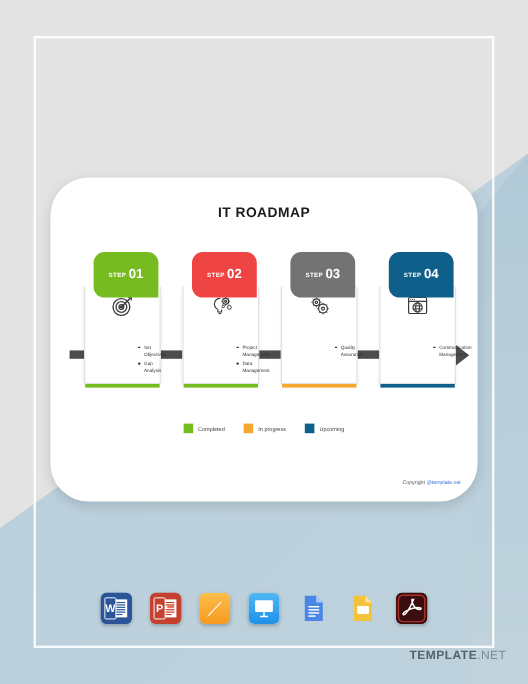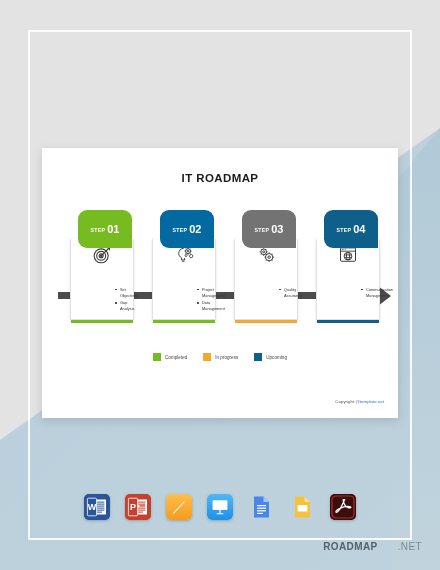--- a/index.html
+++ b/index.html
@@ -20,20 +20,21 @@
     position:absolute;left:28px;top:30px;right:28px;bottom:30px;
     border:2px solid rgba(255,255,255,.88);
     box-sizing:border-box;pointer-events:none;
   }
 
   
   .slide{
     position:absolute;left:42px;top:148px;width:356px;height:270px;
     background:#ffffff;
     box-shadow:0 3px 10px rgba(0,0,0,.13);
+    border-radius:32px;
   }
   .slide-title{
     text-align:center;font-size:11.5px;font-weight:bold;color:#1b1b1b;
     letter-spacing:.4px;margin-top:24px;
   }
 
   
   .roadmap{position:absolute;left:0;top:62px;width:356px;height:118px;}
 
   .track{
@@ -113,21 +114,21 @@
      display:flex;align-items:center;justify-content:center;
      box-shadow:0 1px 3px rgba(0,0,0,.22);overflow:hidden;}
   .fi svg{display:block;}
 
   
   .brand{
     position:absolute;right:18px;bottom:18px;
     font-size:10px;color:#5d6b74;letter-spacing:.4px;
   }
   .brand b{font-weight:bold;color:#53626b;}
-  .brand span{font-weight:normal;color:#7d8a92;margin-left:20px;}
+  .brand span{font-weight:normal;color:#7d8a92;}
 </style>
 </head>
 <body>
 
 <div class="stage">
 
   <div class="bg-gray"></div>
 
   <div class="bg-blue">
     <svg viewBox="0 0 440 570" xmlns="http://www.w3.org/2000/svg">
@@ -177,21 +178,21 @@
             </div>
             <ul class="bullets">
               <li>Set Objectives</li>
               <li>Gap Analysis</li>
             </ul>
             <div class="accent" style="background:#76bc21"></div>
           </div>
         </div>
 
         <div class="step">
-          <div class="badge" style="background:#0369a1">
+          <div class="badge" style="background:#ef4444">
             <span class="lbl">STEP</span>
             <span class="num">02</span>
           </div>
           <div class="body">
             <div class="ic">
               <svg width="21" height="20" viewBox="0 0 26 24" fill="none" stroke="#3a3a3a" stroke-width="1.2">
                 <path d="M9.2 15.4c-2.1-1.1-3.4-3.2-3.4-5.5 0-3.4 2.8-6.1 6.2-6.1"></path>
                 <path d="M9.4 15.4 L9.4 18.2 L13.2 18.2 L13.2 15.6"></path>
                 <path d="M9.8 19.8 L12.9 19.8" stroke-width="1"></path>
                 <circle cx="17.4" cy="7.2" r="3.1"></circle>
@@ -371,16 +372,16 @@
       <svg width="26" height="26" viewBox="0 0 26 26">
         <rect width="26" height="26" rx="5" fill="#3b0d0d"></rect>
         <rect x="2" y="2" width="22" height="22" rx="4" fill="none" stroke="#a8322c" stroke-width="1.2"></rect>
         <path d="M14.6 5.6c-1.1 2.6-2.5 6.1-4.6 9.2-1.6 2.4-3.2 4-3.9 3.4-.7-.6.6-2.3 3.3-3.6 2.6-1.3 6.1-2.3 8.6-2.3 1.9 0 2.9.4 2.9 1 0 .7-1.3.9-2.7.4-2-.7-3.8-2.8-4.6-5.6-.3-1-.4-1.9-.3-2.5z" fill="none" stroke="#ffffff" stroke-width="1.25" stroke-linecap="round"></path>
       </svg>
     </div>
 
   </div>
 
   <div class="brand">
-    <b>ROADMAP</b><span>.NET</span>
+    <b>TEMPLATE</b><span>.NET</span>
   </div>
 
 </div>
 
 </body></html>

